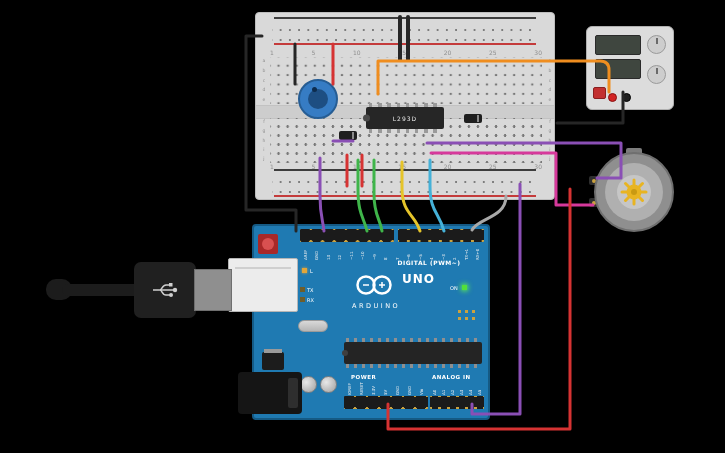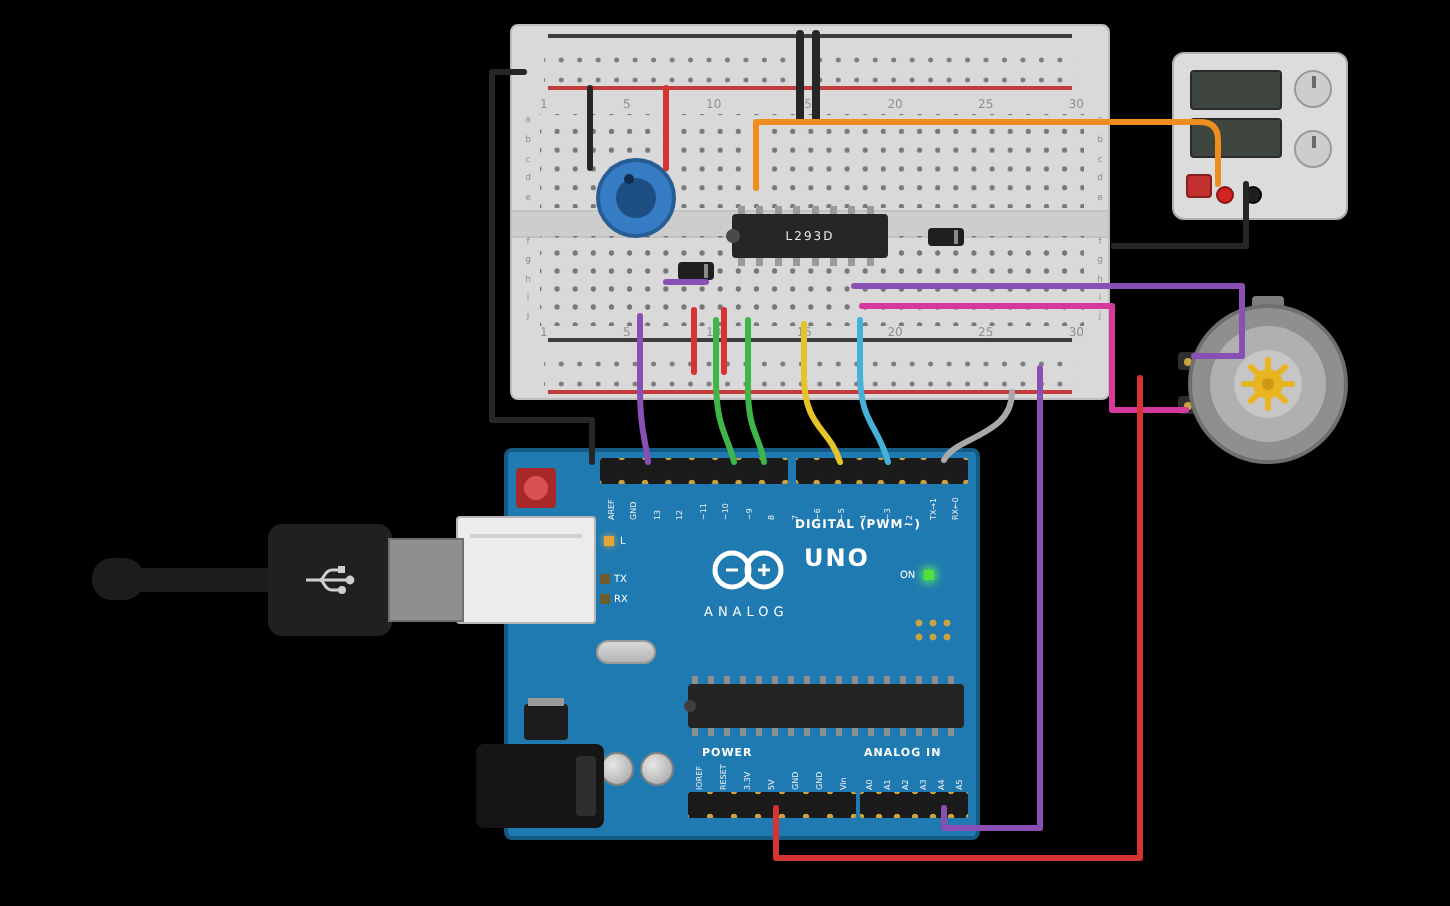--- a/index.html
+++ b/index.html
@@ -295,21 +295,21 @@
     <div class="lbl lbl-rx">RX</div>
 
     <svg class="logo" width="44" height="30" viewBox="0 0 44 30">
       <circle cx="14" cy="15" r="8.5" fill="none" stroke="#fff" stroke-width="2.5"></circle>
       <circle cx="30" cy="15" r="8.5" fill="none" stroke="#fff" stroke-width="2.5"></circle>
       <line x1="11" y1="15" x2="17" y2="15" stroke="#fff" stroke-width="1.5"></line>
       <line x1="27" y1="15" x2="33" y2="15" stroke="#fff" stroke-width="1.5"></line>
       <line x1="30" y1="12" x2="30" y2="18" stroke="#fff" stroke-width="1.5"></line>
     </svg>
     <div class="uno">UNO</div>
-    <div class="brand">ANALOG</div>
+    <div class="brand">ARDUINO</div>
     <div class="lbl lbl-on">ON</div>
     <div class="led led-on"></div>
 
     <div class="icsp"></div>
     <div class="crystal"></div>
     <div class="mcu">
       <div class="mcu-pins t"></div>
       <div class="mcu-pins b"></div>
       <div class="mcu-body"></div>
     </div>

